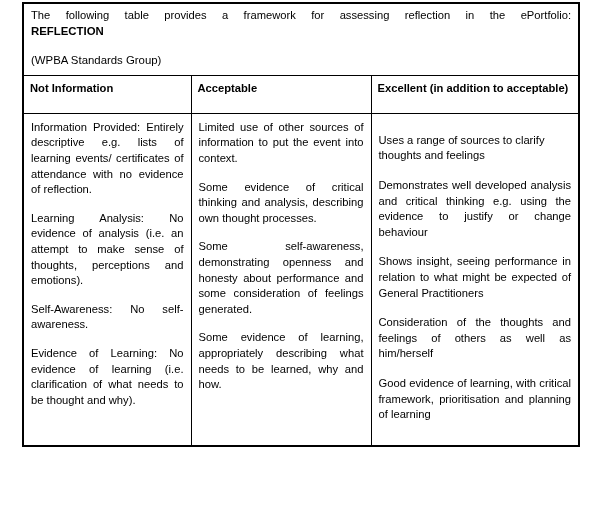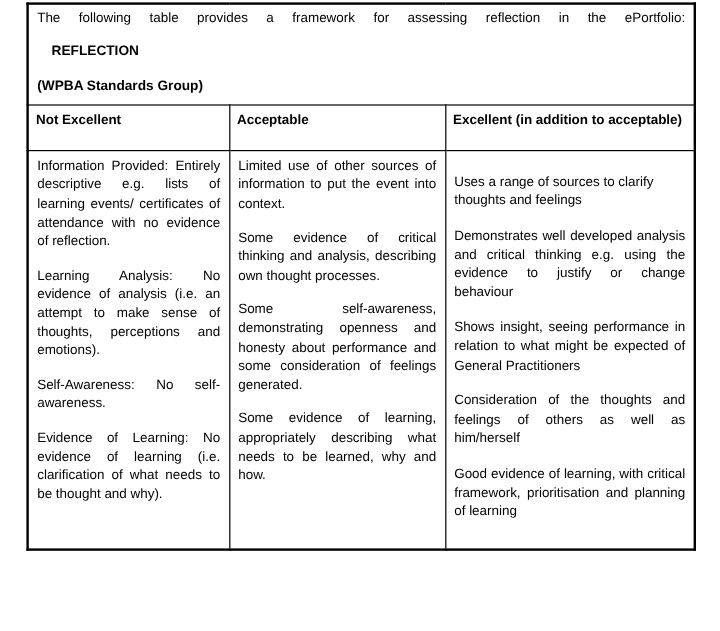--- a/index.html
+++ b/index.html
@@ -58,24 +58,24 @@
     text-justify: inter-word;
     margin: 0;
   }
   .intro-line.stretch {
     text-align-last: justify;
   }
   .intro-title {
     font-weight: bold;
     font-size: 11.4px;
     line-height: 16px;
-    margin: 12px;
+    margin: 0;
   }
   .intro-sub {
-    font-weight: bold;
+    font-weight: normal;
     font-size: 11.4px;
     line-height: 16px;
     margin: 13px 0 0 0;
   }
 
   
   .hdr-cell {
     font-weight: bold;
     font-size: 11.4px;
     line-height: 16px;
@@ -132,21 +132,21 @@
         <tr>
       <td class="intro-cell" colspan="3">
         <p class="intro-line stretch">The following table provides a framework for assessing reflection in the ePortfolio:</p>
         <p class="intro-title">REFLECTION</p>
         <p class="intro-sub">(WPBA Standards Group)</p>
       </td>
     </tr>
 
     <tr>
       <td class="hdr-cell">
-        <span>Not Excellent</span>
+        <span>Not Information</span>
       </td>
       <td class="hdr-cell">
         <span>Acceptable</span>
       </td>
       <td class="hdr-cell">
         <span class="wrapjust stretchline">Excellent (in addition to acceptable)</span>
       </td>
     </tr>
 
     <tr>

